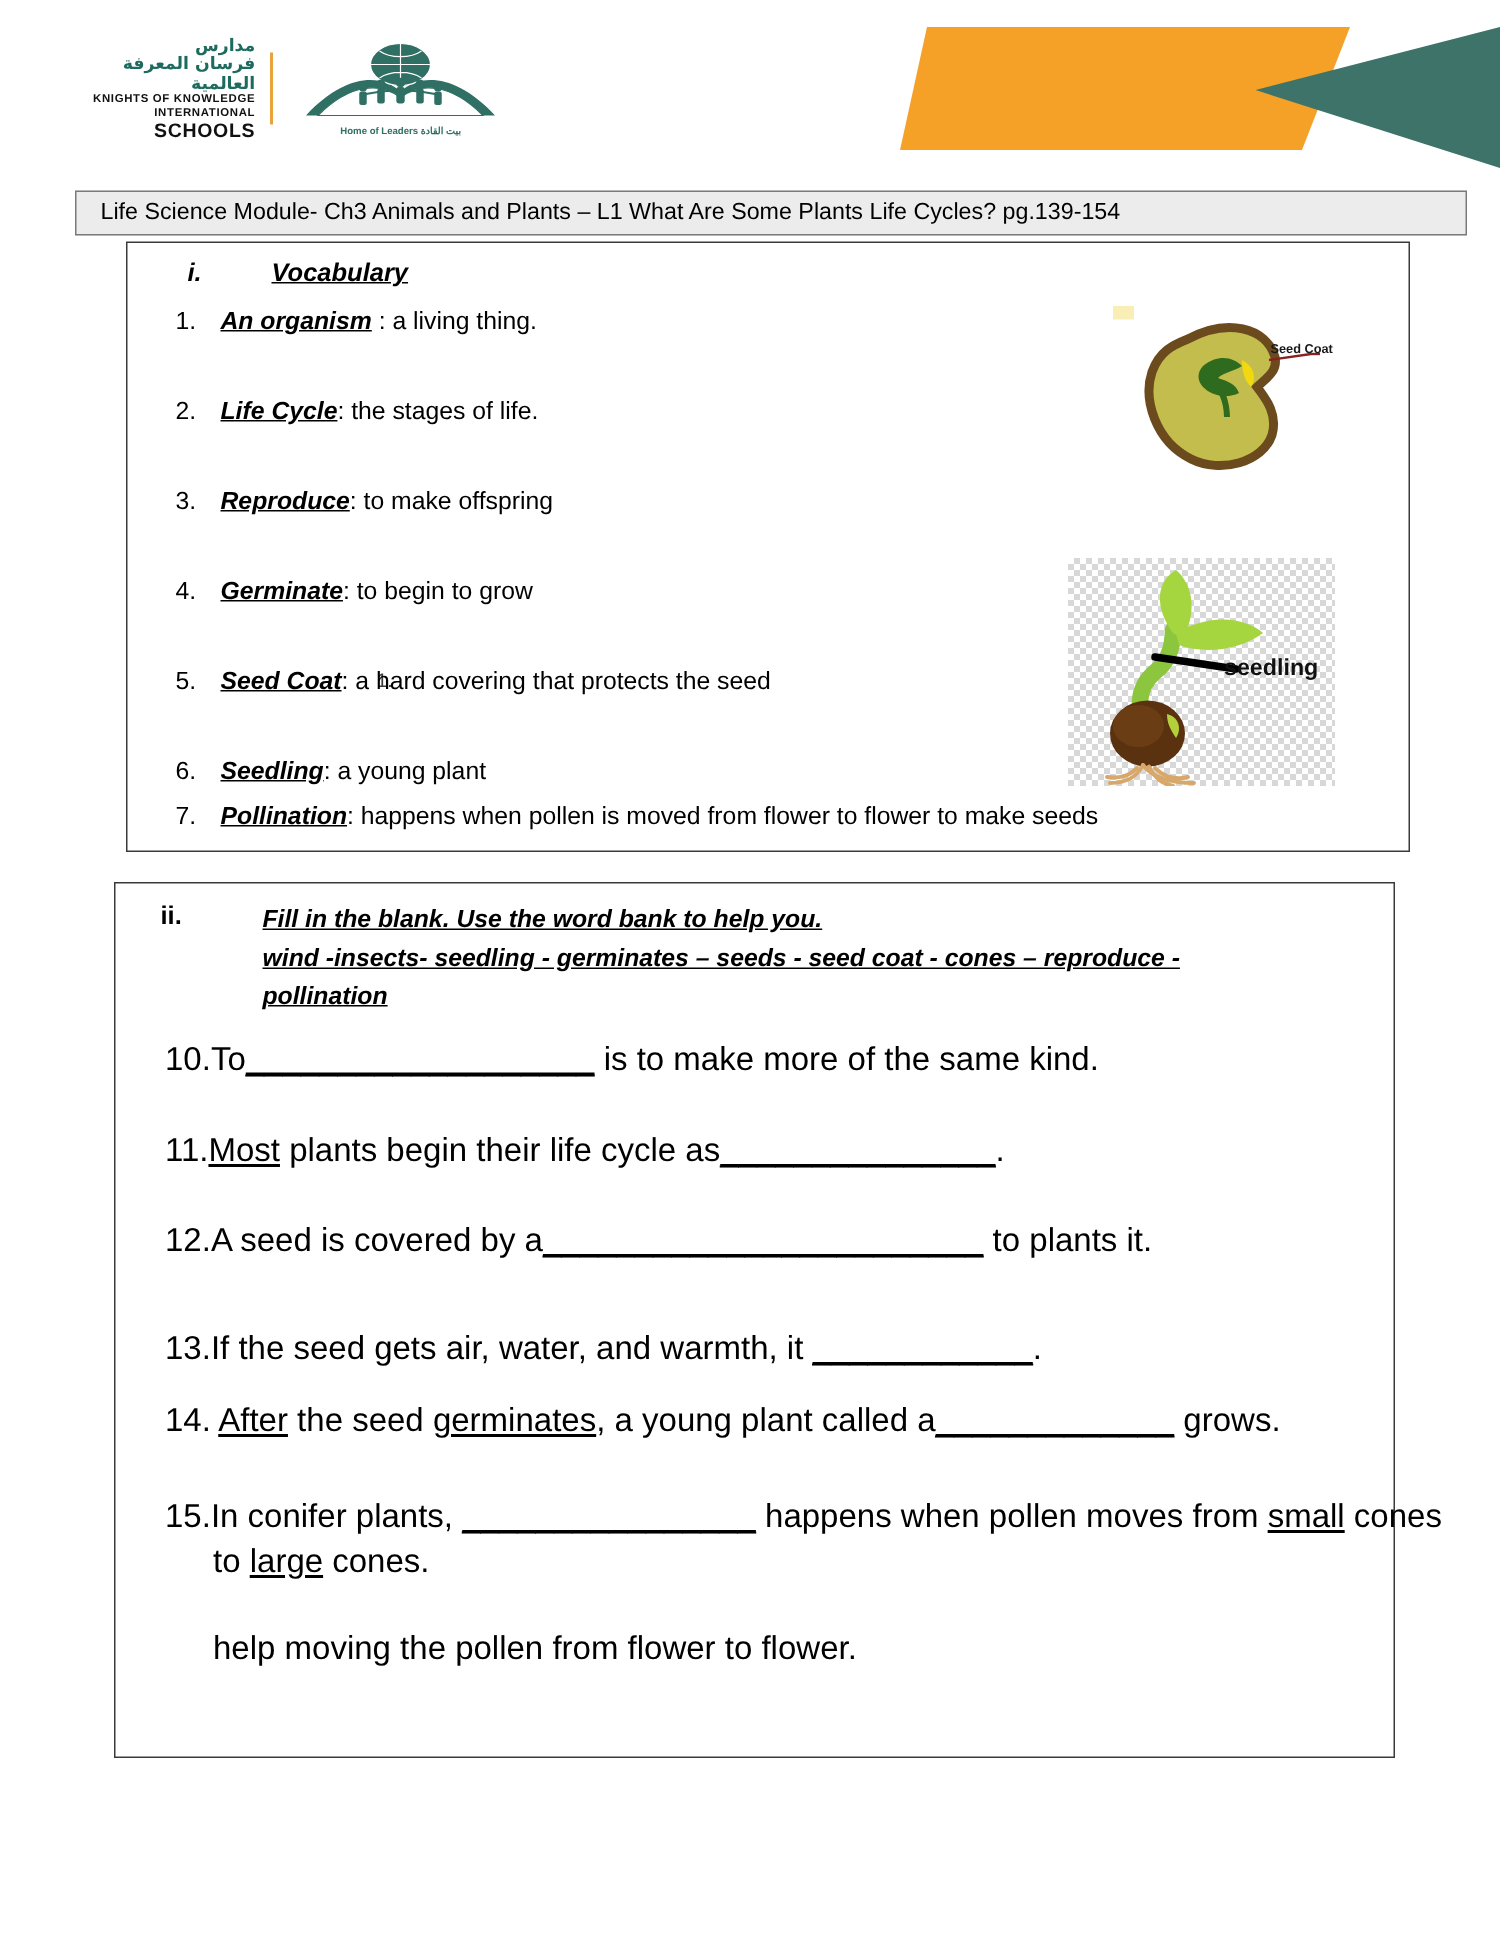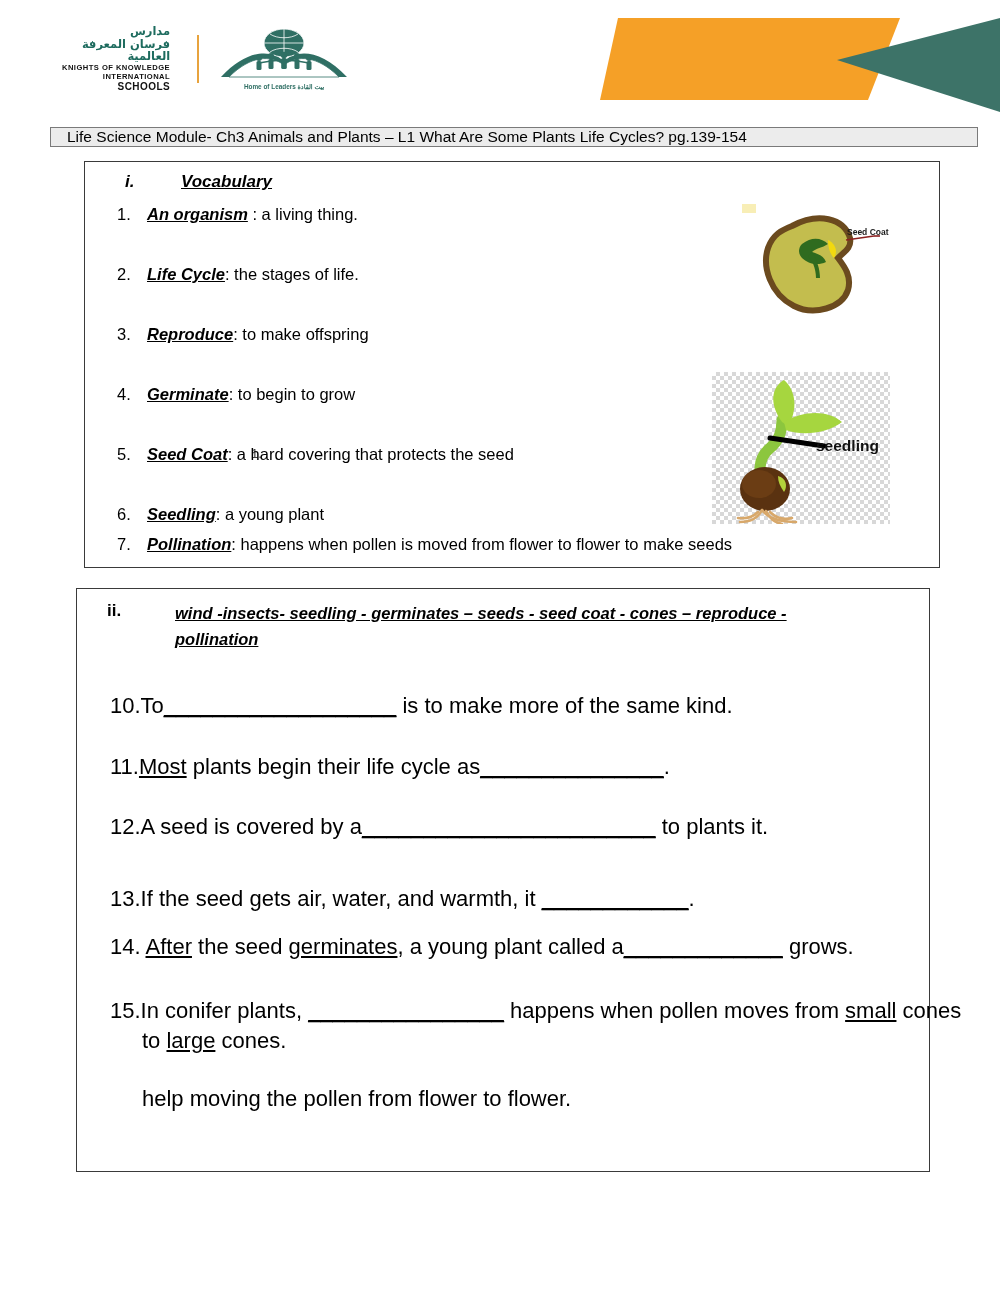--- a/index.html
+++ b/index.html
@@ -30,21 +30,21 @@
   }
   #logo-block {
     position: absolute;
     left: 62px; top: 24px;
     width: 320px; height: 70px;
     display: flex;
     align-items: center;
   }
   #logo-text {
     text-align: right;
-    padding-right: 27px;
+    padding-right: 10px;
     line-height: 1.08;
   }
   #logo-arabic {
     font-family: "DejaVu Sans", sans-serif;
     font-size: 11.5px;
     font-weight: bold;
     color: #1d6b5e;
     letter-spacing: 0.3px;
     white-space: nowrap;
   }
@@ -76,21 +76,21 @@
     font-weight: bold;
     color: #2f6f64;
     white-space: nowrap;
   }
 
   
   #title-bar {
     position: absolute;
     left: 50px; top: 127px;
     width: 928px;
-    height: 20px;
+    height: 30px;
     background: #ececec;
     border: 1px solid #7a7a7a;
     box-sizing: border-box;
     display: flex;
     align-items: center;
     padding-left: 16px;
   }
   #title-bar-text {
     font-size: 15.5px;
     color: #000;
@@ -239,21 +239,21 @@
     <polygon points="237,60 400,18 400,112" fill="#3D7368"></polygon>
   </svg>
 
   <div id="logo-block">
     <div id="logo-text">
       <div id="logo-arabic">مدارس</div>
       <div id="logo-arabic" style="font-size:11.5px;font-weight:bold;color:#1d6b5e;">فرسان المعرفة</div>
       <div id="logo-arabic" style="font-size:11.5px;font-weight:bold;color:#1d6b5e;">العالمية</div>
       <div id="logo-en">KNIGHTS OF KNOWLEDGE</div>
       <div id="logo-en" style="font-size:7.6px;font-weight:bold;letter-spacing:0.45px;">INTERNATIONAL</div>
-      <div id="logo-en" style="font-size:10px;font-weight:bold;letter-spacing:0.45px;">SCHOOLS</div>
+      <div id="logo-en" style="font-size:13px;font-weight:bold;letter-spacing:0.45px;">SCHOOLS</div>
     </div>
     <div id="logo-divider"></div>
     <div id="logo-mark">
       <svg viewBox="0 0 150 64" width="150" height="64">
 
         <path d="M12 50 C38 22 62 22 75 34 C88 22 112 22 138 50 L120 50 C100 32 86 32 75 42 C64 32 50 32 30 50 Z" fill="#2f6f64"></path>
         <path d="M20 50 C42 28 62 28 75 38 C88 28 108 28 130 50 Z" fill="#ffffff" stroke="#2f6f64" stroke-width="0.8"></path>
 
         <ellipse cx="75" cy="16" rx="20" ry="14" fill="#2f6f64"></ellipse>
         <ellipse cx="75" cy="16" rx="20" ry="14" fill="none" stroke="#ffffff" stroke-width="0.8"></ellipse>
@@ -368,20 +368,21 @@
 </div>
 <div id="seedling-label">seedling</div>
 
 <div id="fill-box" class="content-box">
 
   <div id="fill-heading">
     <span id="fill-roman">ii.</span>
   </div>
 
   <div id="fill-headlines">
+    <div class="fill-head-line">Fill in the blank. Use the word bank to help you.</div>
     <div class="fill-head-line">wind -insects-  seedling  - germinates – seeds - seed coat - cones – reproduce -</div>
     <div class="fill-head-line">pollination</div>
   </div>
 
   <div class="q q-wrap" style="top:102px">
     <span>10.</span><span>To</span><span class="blank">___________________</span><span> is to make more of the same kind.</span>
   </div>
 
   <div class="q q-wrap" style="top:163px">
     <span>11.</span><span class="u">Most</span><span> plants begin their life cycle as</span><span class="blank">_______________</span><span>.</span>

